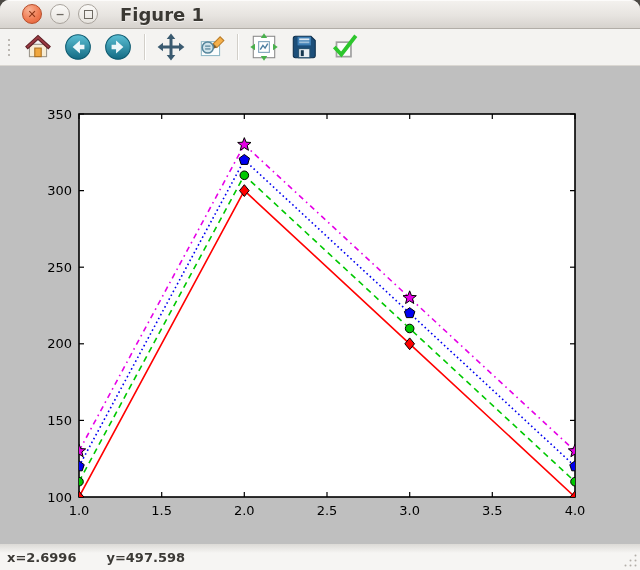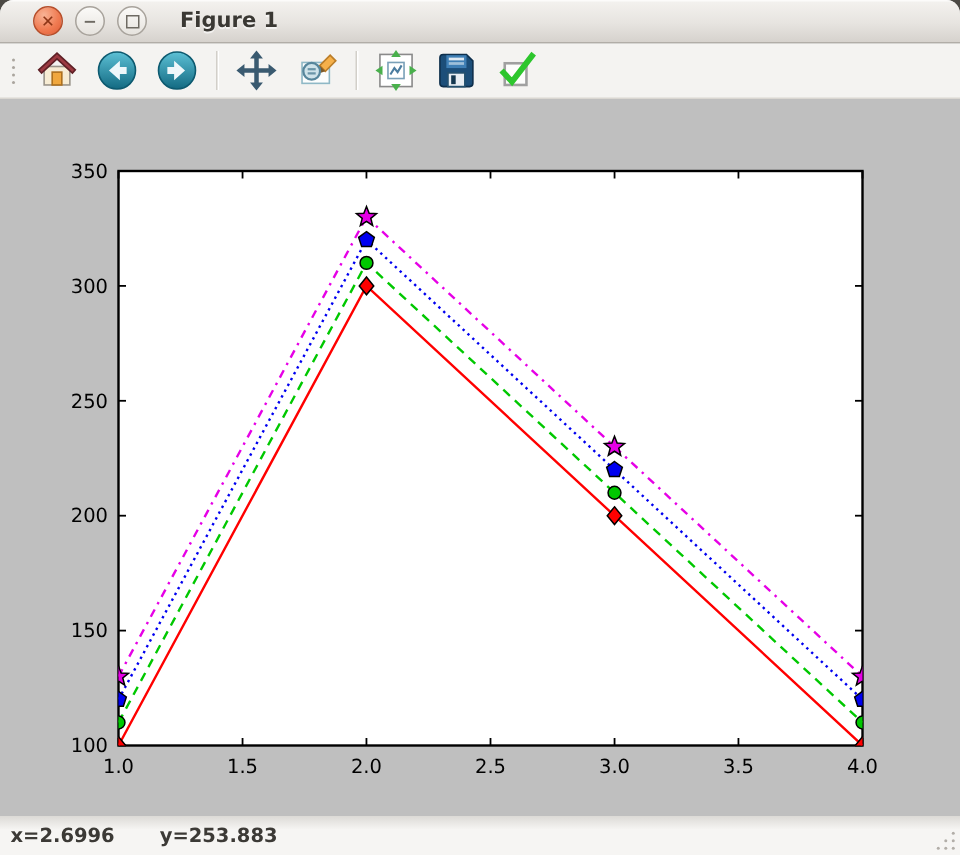--- a/index.html
+++ b/index.html
@@ -27,21 +27,21 @@
   .winbtn.close{
     background:radial-gradient(circle at 35% 28%,#f8b395,#f07c53 55%,#e05a33);
     border:1px solid #b54e2b;color:#8c3516;
   }
   .winbtn.plain{
     background:linear-gradient(180deg,#fbfaf8,#e6e3de);
     border:1px solid #a8a39c;color:#6e6a63;
   }
   .maxglyph{width:7px;height:7px;border:1.5px solid #6e6a63;display:block;}
   .title-text{
-    margin-left:14px;font-weight:bold;font-size:14px;color:#3a3833;
+    margin-left:14px;font-weight:bold;font-size:18px;color:#3a3833;
     text-shadow:0 1px 0 rgba(255,255,255,.6);
   }
   
   .toolbar{
     height:37px;flex:0 0 37px;background:#f4f3f1;display:flex;align-items:center;
     border-bottom:1px solid #dad7d2;padding:0 4px;box-sizing:border-box;
   }
   .grip{width:10px;height:22px;display:flex;align-items:center;justify-content:center;margin-right:4px;}
   .toolbtn{
     width:34px;height:32px;display:flex;align-items:center;justify-content:center;
@@ -241,21 +241,21 @@
             <polygon points="244.33,71.64 246.10,76.21 250.99,76.48 247.19,79.57 248.45,84.30 244.33,81.64 240.22,84.30 241.48,79.57 237.68,76.48 242.57,76.21" fill="#e600e6" stroke="#000000" stroke-width="1"></polygon>
             <polygon points="409.67,224.84 411.43,229.41 416.32,229.68 412.52,232.77 413.78,237.50 409.67,234.84 405.55,237.50 406.81,232.77 403.01,229.68 407.90,229.41" fill="#e600e6" stroke="#000000" stroke-width="1"></polygon>
             <polygon points="575.00,378.04 576.76,382.61 581.66,382.88 577.85,385.97 579.11,390.70 575.00,388.04 570.89,390.70 572.15,385.97 568.34,382.88 573.24,382.61" fill="#e600e6" stroke="#000000" stroke-width="1"></polygon>
           </g>
         </svg>
       </div>
   </div>
 
   <div class="statusbar">
     <span class="status-text">x=2.6996</span>
-    <span class="status-text">y=253.883</span>
+    <span class="status-text">y=497.598</span>
     <svg class="resize-grip" width="15" height="15" viewBox="0 0 15 15">
       <g fill="#b2aea8">
         <circle cx="12.5" cy="2.5" r="1"></circle>
         <circle cx="7.5" cy="7.5" r="1"></circle>
           <circle cx="12.5" cy="7.5" r="1"></circle>
         <circle cx="2.5" cy="12.5" r="1"></circle>
           <circle cx="7.5" cy="12.5" r="1"></circle>
           <circle cx="12.5" cy="12.5" r="1"></circle>
       </g>
     </svg>

